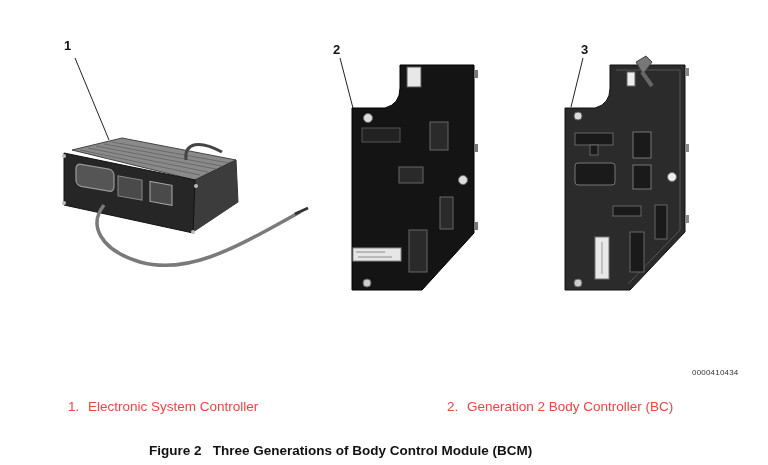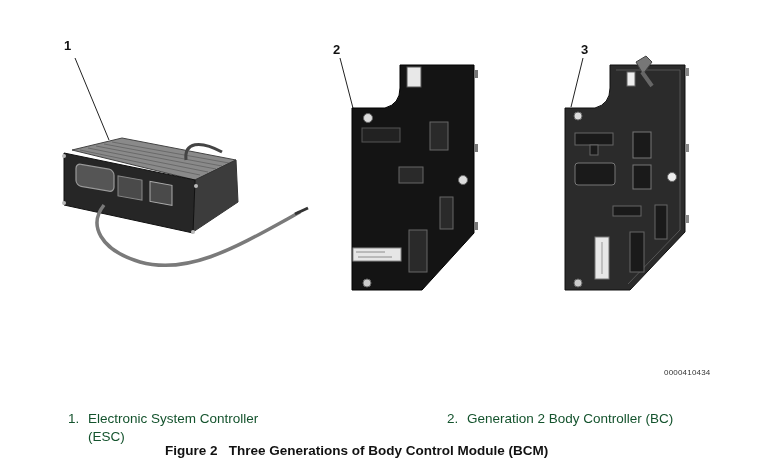--- a/index.html
+++ b/index.html
@@ -2,21 +2,21 @@
 <html><head>
   <meta charset="utf-8">
   <style>
     html, body { margin:0; padding:0; background:#ffffff; }
     body { width:768px; height:465px; position:relative; overflow:hidden;
            font-family:"Liberation Sans", sans-serif; color:#222; }
     .abs { position:absolute; }
     .callout { font-weight:bold; font-size:13px; color:#111; }
     .figure-svg { position:absolute; left:0; top:0; }
     .code { font-size:8px; color:#333; letter-spacing:0.2px; }
-    .caption { font-size:13.5px; color:#14532d; line-height:18px;margin-top:12px; }
+    .caption { font-size:13.5px; color:#ef4444; line-height:18px; }
     .caption .num { display:inline-block; width:20px; }
     .caption .indent { padding-left:20px; }
     .title { font-weight:bold; font-size:13.5px; color:#111; white-space:pre; }
   </style>
 </head>
 <body>
 
 <div class="abs callout" style="left:64px; top:38px;">1</div>
 <div class="abs callout" style="left:333px; top:42px;">2</div>
 <div class="abs callout" style="left:581px; top:42px;">3</div>
@@ -105,28 +105,27 @@
     <rect x="633" y="165" width="18" height="24" fill="#1a1a1a" stroke="#777"></rect>
     <rect x="613" y="206" width="28" height="10" fill="#1a1a1a" stroke="#666"></rect>
     <rect x="655" y="205" width="12" height="34" fill="#1a1a1a" stroke="#666"></rect>
     <rect x="630" y="232" width="14" height="40" fill="#1a1a1a" stroke="#666"></rect>
 
     <rect x="595" y="237" width="14" height="42" fill="#e8e8e8" stroke="#777"></rect>
     <line x1="602" y1="242" x2="602" y2="274" stroke="#999" stroke-width="1"></line>
   </g>
 </svg>
 
-<div class="abs code" style="left:664px; top:368px;">0000410434</div>
+<div class="abs code" style="left:692px; top:368px;">0000410434</div>
 
 <div class="abs caption" style="left:68px; top:398px; width:300px;">
   <div>
     <span class="num">1.</span><span>Electronic System Controller</span>
   </div>
-  <div class="indent">(ESC)</div>
 </div>
 
 <div class="abs caption" style="left:447px; top:398px; width:320px;">
   <div>
     <span class="num">2.</span><span>Generation 2 Body Controller (BC)</span>
   </div>
 </div>
 
-<div class="abs title" style="left:165px; top:443px;"><span>Figure 2</span>   <span>Three Generations of Body Control Module (BCM)</span></div>
+<div class="abs title" style="left:149px; top:443px;"><span>Figure 2</span>   <span>Three Generations of Body Control Module (BCM)</span></div>
 
 </body></html>

